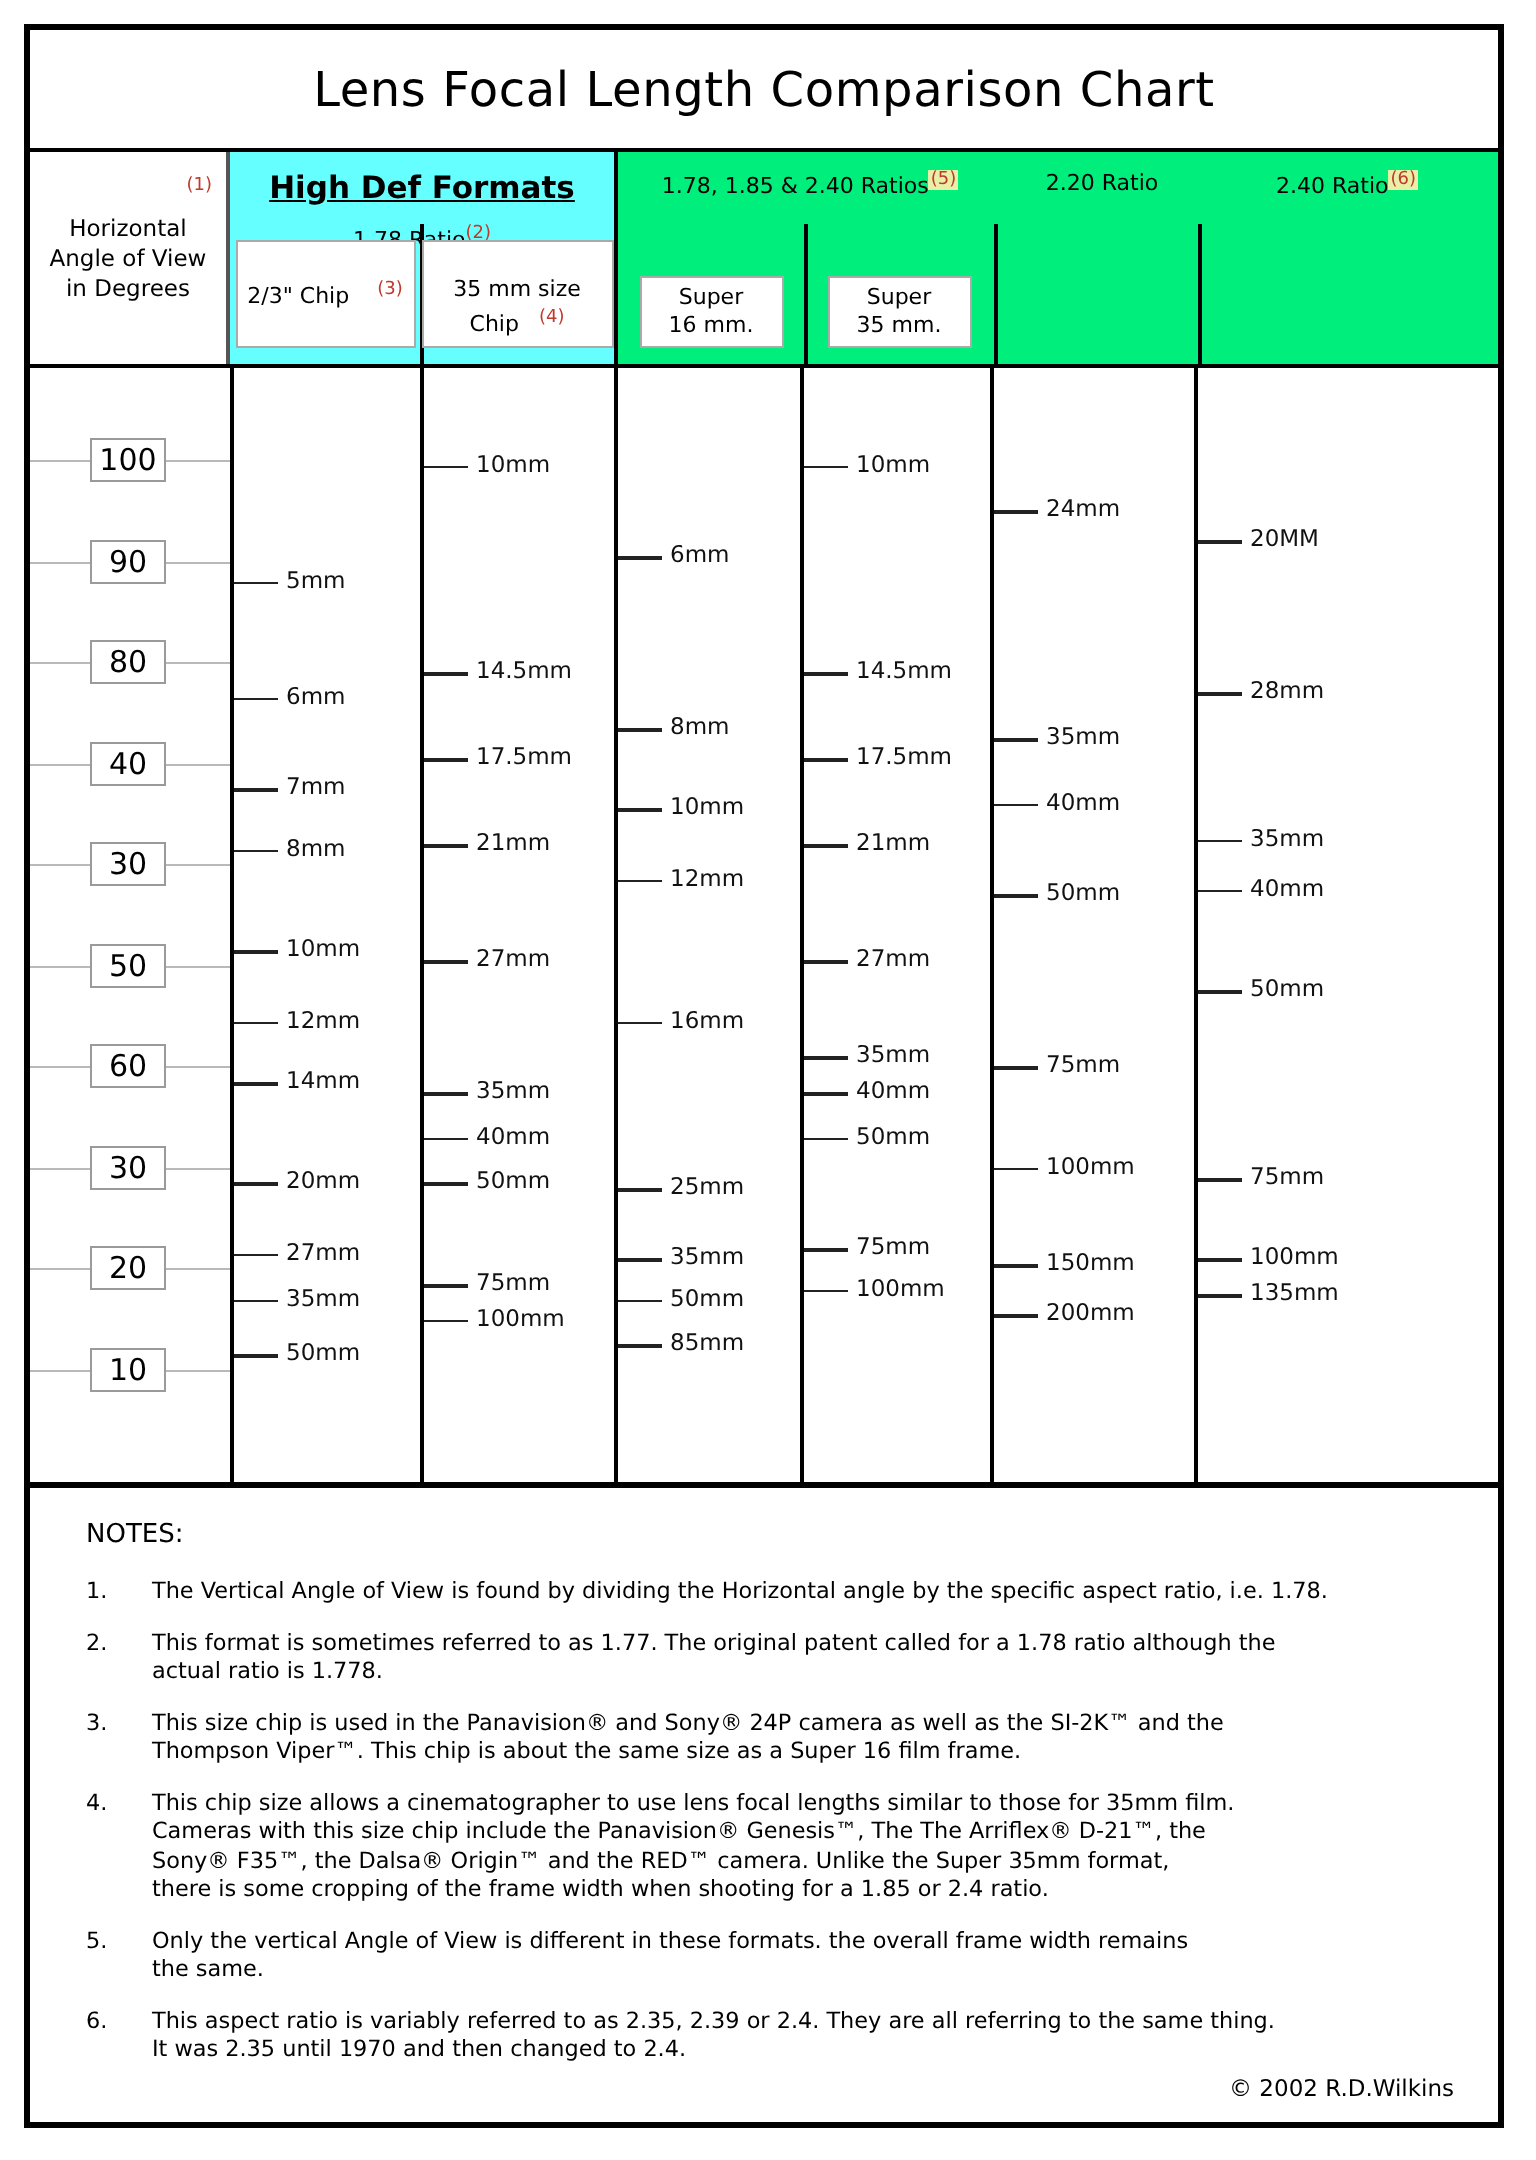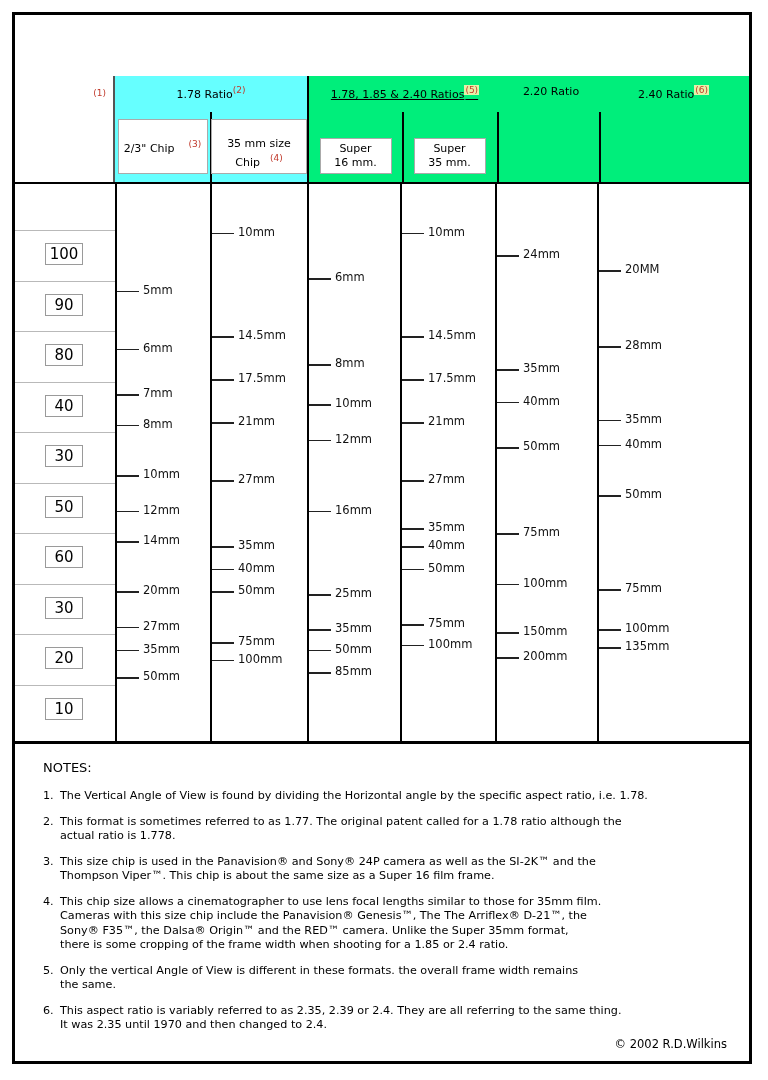--- a/index.html
+++ b/index.html
@@ -185,21 +185,20 @@
     width: 38px;
     height: 22px;
     border: 1px solid #9a9a9a;
     background: #ffffff;
     font-size: 15px;
     color: #000000;
     display: flex;
     align-items: center;
     justify-content: center;
     box-sizing: border-box;
-    margin-top: 24px;
   }
 
   
   .tick {
     position: absolute;
     height: 0;
     white-space: nowrap;
   }
   .tick-line {
     position: absolute;
@@ -235,66 +234,73 @@
     margin-bottom: 14px;
   }
   .note {
     display: flex;
     font-size: 11.2px;
     line-height: 14.5px;
     color: #000000;
     margin-bottom: 11px;
   }
   .note-num { width: 17px; flex: none; }
-  .note-body { flex: 1; white-space: pre-line; }
+  .note-body { flex: 1; white-space: pre-line; margin-left: 16px; }
   #copyright {
     position: absolute;
     right: 22px;
     bottom: 10px;
     font-size: 11.5px;
     color: #000000;
   }
 </style>
 </head>
 <body>
 
 <div id="chart-frame">
 
+  <div id="title-bar">
+    <div id="title-text">Lens Focal Length Comparison Chart</div>
+  </div>
 
   <div id="header-band">
 
     <div class="hdr-col" id="angle-header">
       <span id="angle-note" class="sup-note">(1)</span>
+      <div id="angle-header-text">Horizontal
+Angle of View
+in Degrees</div>
     </div>
 
     <div class="hdr-col" id="hd-group">
+      <div class="group-title">High Def Formats</div>
       <div class="ratio-row">
         <div class="ratio-label" style="width:100%;">
           <span>1.78 Ratio</span><span class="sup-note">(2)</span>
         </div>
       </div>
       <div class="vdiv" style="left:95px;"></div>
       <div class="chip-row">
         <div style="width:95px; display:flex; justify-content:center;">
           <div class="chip-box" style="width:80px;">
             <span>2/3" Chip</span><span class="sup-note" style="margin-left:14px;">(3)</span>
           </div>
         </div>
-        <div style="width:97px; display:flex; justify-content:flex-end;">
+        <div style="width:97px; display:flex; justify-content:center;">
           <div class="chip-box" style="width:86px;">
             <span>35 mm size
 Chip</span><span class="sup-note" style="margin-left:10px;">(4)</span>
           </div>
         </div>
       </div>
     </div>
 
     <div class="hdr-col" id="film-group">
       <div class="ratio-row">
-        <div class="ratio-label" style="width:192px;text-decoration:underline;">
+        <div class="ratio-label" style="width:192px;">
           <span>1.78, 1.85 &amp; 2.40 Ratios</span><span class="sup-note hl">(5)</span>
         </div>
         <div class="ratio-label" style="width:100px;">
           <span>2.20 Ratio</span>
         </div>
         <div class="ratio-label" style="width:145px;">
           <span>2.40 Ratio</span><span class="sup-note hl">(6)</span>
         </div>
       </div>
       <div class="vdiv" style="left:93px;"></div>

